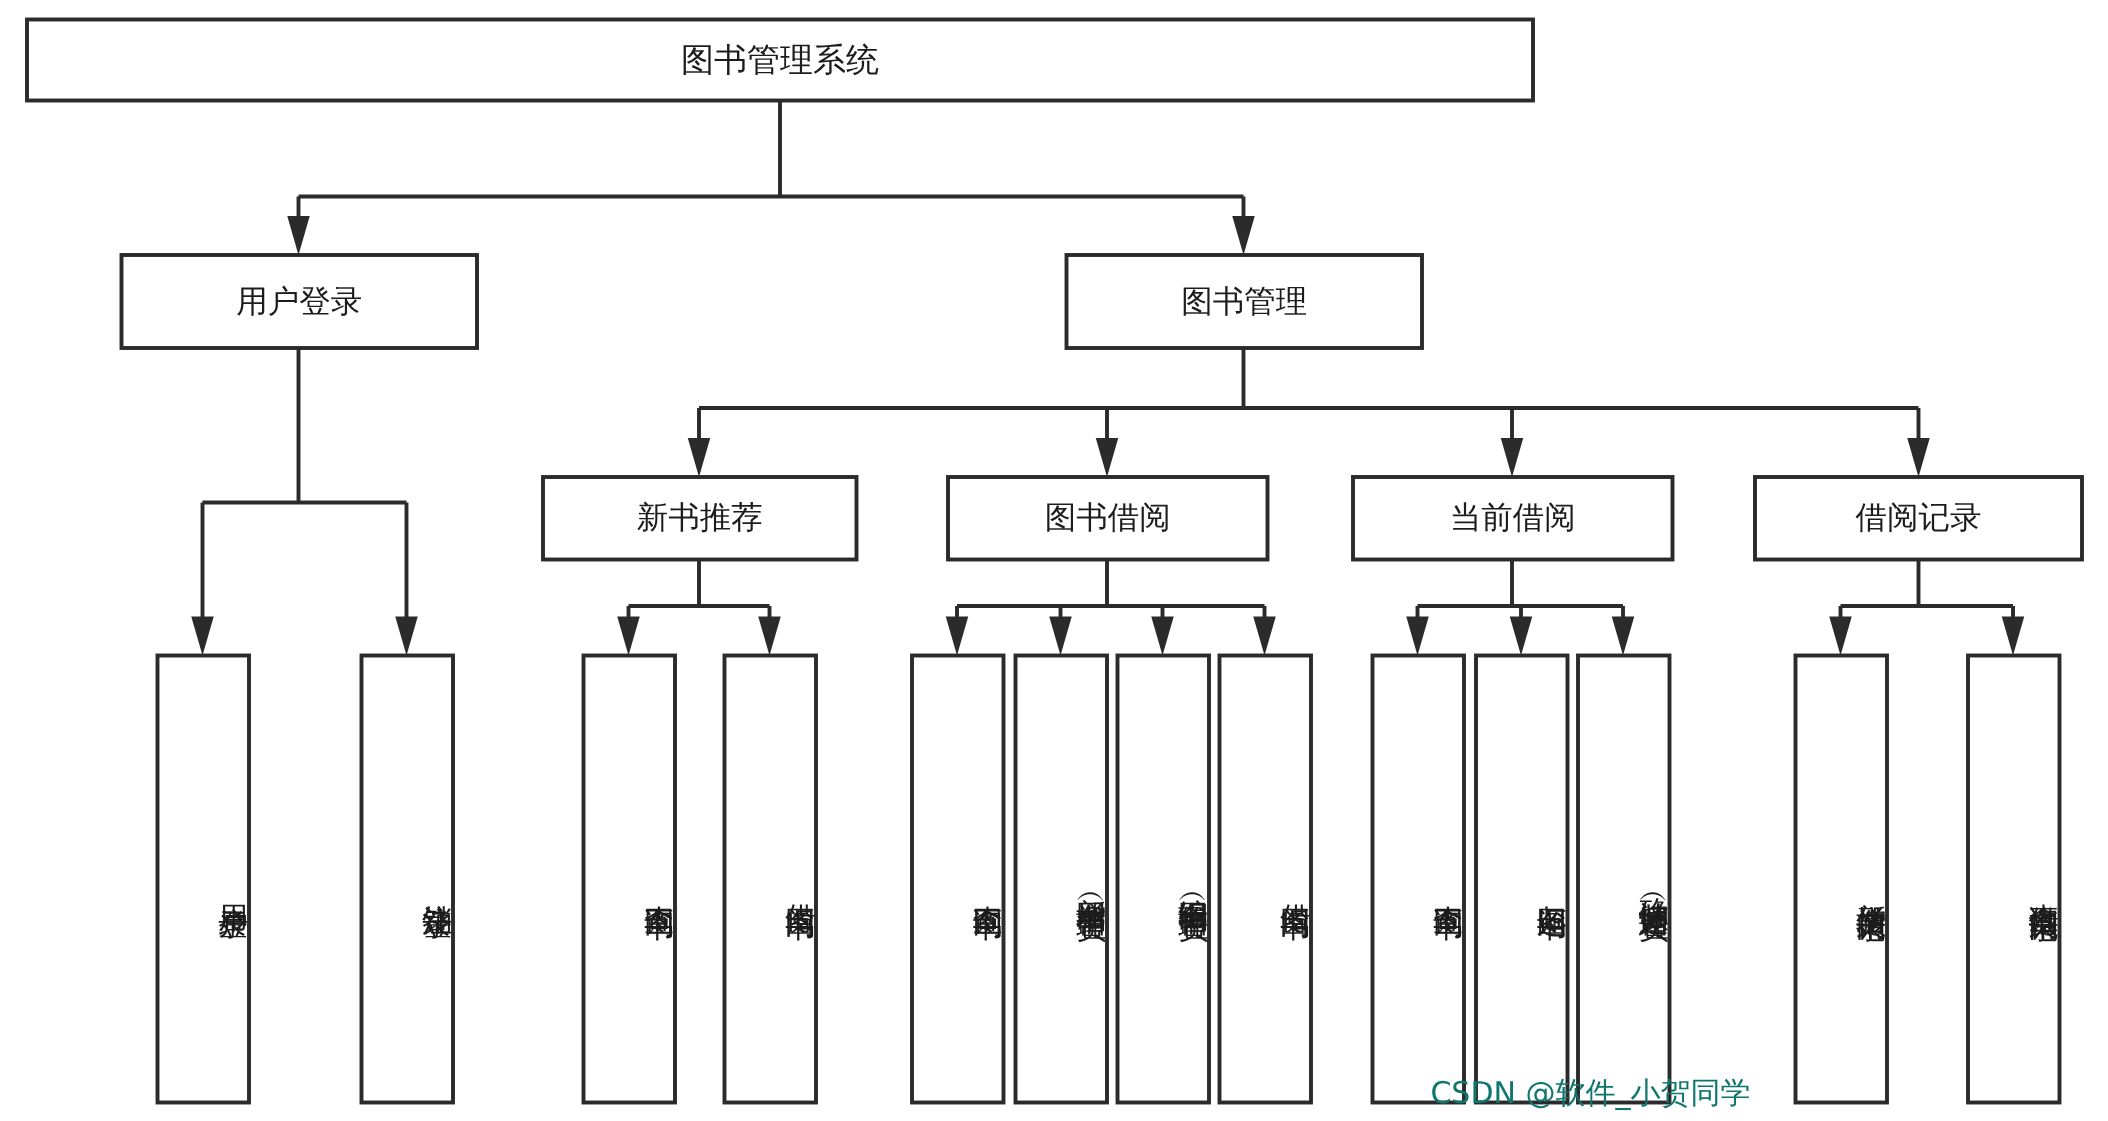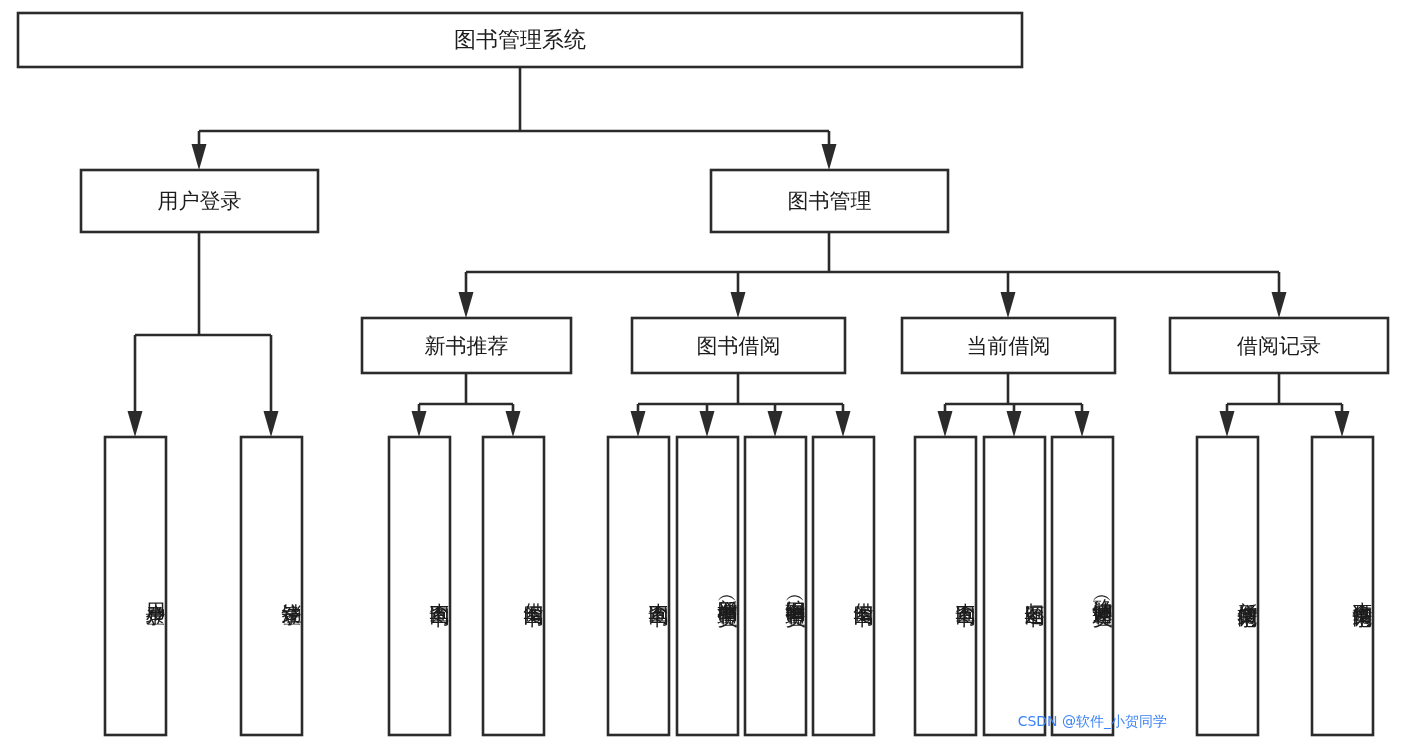--- a/index.html
+++ b/index.html
@@ -66,24 +66,24 @@
     font-size: 20px;
     line-height: 1.05;
     letter-spacing: 1.5px;
     color: #1c1c1c;
     white-space: nowrap;
     pointer-events: none;
   }
   #watermark {
     position: absolute;
     right: 8px;
-    bottom: 16px;
+    bottom: 5px;
     font-family: "DejaVu Sans", "Liberation Sans", sans-serif;
-    font-size: 14px;
-    color: #3b82f6;
+    font-size: 20px;
+    color: #0f766e;
     white-space: nowrap;
   }
 </style>
 </head>
 <body>
 
 <div id="diagram-root">
 
   <svg id="flow-svg" viewBox="0 0 1405 747">
     <g id="connectors-layer">

